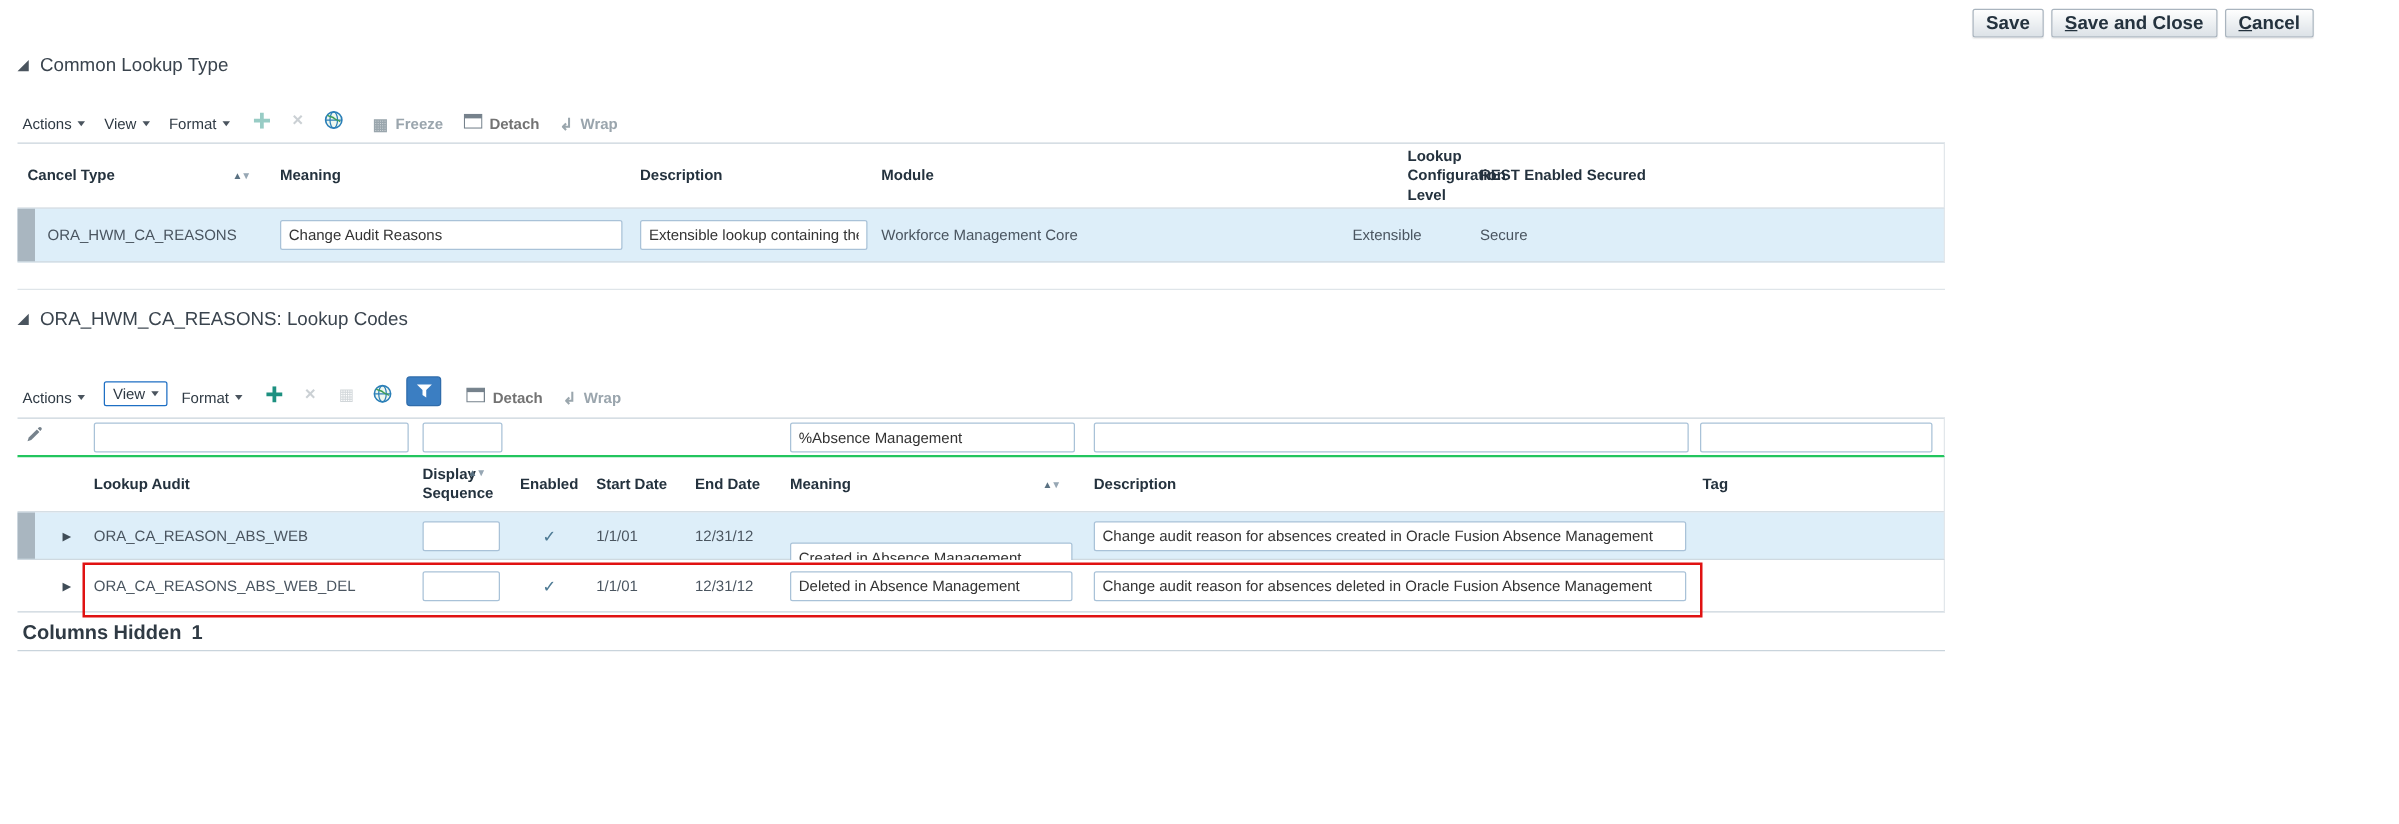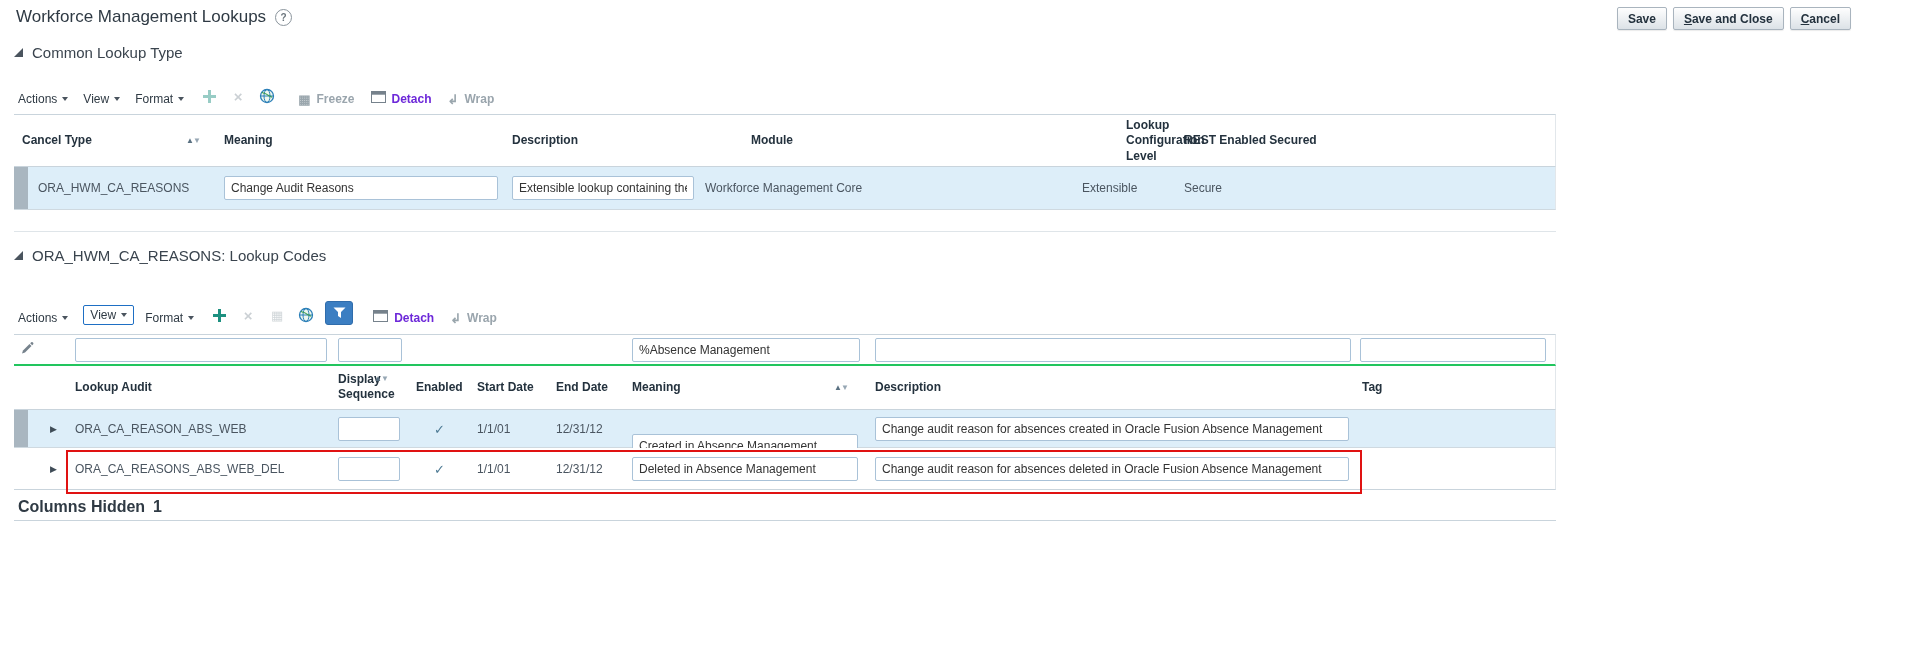--- a/index.html
+++ b/index.html
@@ -4,41 +4,41 @@
 <style>
   html,body { margin:0; padding:0; background:#fff; font-family:"Liberation Sans", sans-serif; }
   .page { position:relative; width:1919px; height:659px; background:#fff; overflow:hidden; }
   .abs { position:absolute; }
 
   
   .title { font-size:17px; color:#2f3a44; display:flex; align-items:center; gap:9px; white-space:nowrap; }
   .help { width:15px; height:15px; border:1px solid #8a949c; border-radius:50%; font-size:10px; color:#6b757d;
           display:flex; align-items:center; justify-content:center; font-weight:bold; cursor:pointer; }
   .btns { display:flex; gap:6px; }
-  .btn { font-family:inherit; font-size:12px; font-weight:bold; color:#24323e;
+  .btn { font-family:inherit; font-size:15px; font-weight:bold; color:#24323e;
          background:linear-gradient(#fefefe,#dce2e7); border:1px solid #a9b4be; border-radius:2px;
          height:23px; padding:0 10px; cursor:pointer; box-shadow:0 1px 1px rgba(0,0,0,.08); }
   .btn .lbl { display:block; }
   .btn.ak .lbl::first-letter { text-decoration:underline; }
 
   
   .sec-h { display:flex; align-items:center; gap:9px; font-size:15px; color:#3a444e; cursor:pointer; white-space:nowrap; }
   .disc { width:0; height:0; border-bottom:9px solid #4a545e; border-left:9px solid transparent; }
 
   
   .toolbar { display:flex; align-items:flex-end; height:24px; }
   .menu { display:flex; align-items:center; gap:5px; margin-right:15px; font-size:12px; color:#2f3a44; cursor:pointer; }
   .menu.hl { border:1px solid #1e6fc4; border-radius:2px; padding:2px 6px; margin-right:11px; background:#fff; }
   .caret { width:0; height:0; border-left:3.5px solid transparent; border-right:3.5px solid transparent; border-top:4px solid #4a545e; }
   .ibtn { width:20px; height:20px; display:flex; align-items:center; justify-content:center; margin-right:9px; cursor:pointer; }
   .ibtn.dis { cursor:default; opacity:.45; }
   .xicon { font-size:15px; font-weight:bold; color:#8d99a2; line-height:1; }
   .gicon { font-size:13px; color:#9aa6ad; line-height:1; }
   .tgroup { display:flex; align-items:center; gap:6px; margin-left:12px; margin-right:4px;
-            font-size:12px; font-weight:bold; color:#6d28d9; cursor:pointer; }
+            font-size:12px; font-weight:bold; color:#737373; cursor:pointer; }
   .tgroup.dis { color:#9aa5ad; cursor:default; }
   .filter-toggle { width:26px; height:22px; background:#3b7ec2; border:1px solid #2f6cab; border-radius:3px;
                    display:flex; align-items:center; justify-content:center; margin-right:8px; cursor:pointer; }
 
   
   .thead { position:absolute; box-sizing:border-box; background:#fff;
            border-bottom:1px solid #c9d4dc; border-right:1px solid #e2e7eb; }
   .thead.topline { border-top:1px solid #c9d4dc; }
   .th { position:absolute; top:50%; transform:translateY(-50%); font-size:12px; font-weight:bold;
         color:#24323e; line-height:1.3; }
@@ -64,24 +64,20 @@
   .hline { position:absolute; border-top:1px solid #dfe5e9; }
   .hline.strong { border-top:1px solid #c9d4dc; }
   .red-box { position:absolute; border:2px solid #e01212; z-index:6; pointer-events:none; }
   .footer-label { position:absolute; display:flex; gap:8px; font-size:16px; font-weight:bold; color:#2f3a44; }
 </style>
 </head>
 <body>
 
 <div class="page">
 
-  <div class="abs title" style="left:16px; top:7px;">
-    <span>Workforce Management Lookups</span>
-    <span class="help">?</span>
-  </div>
 
   <div class="abs btns" style="right:68px; top:7px;">
     <button class="btn">
         <span class="lbl">Save</span>
       </button>
     <button class="btn ak">
         <span class="lbl">Save and Close</span>
       </button>
     <button class="btn ak">
         <span class="lbl">Cancel</span>
@@ -143,21 +139,21 @@
   </div>
 
   <div class="thead topline" style="left:14px; top:114px; width:1542px; height:53px;">
     <span class="th" style="left:8px;">Cancel Type</span>
     <span class="sortpair" style="left:172px; top:22px;">
       <span class="s-asc">▲</span>
       <span class="s-desc">▼</span>
     </span>
     <span class="th" style="left:210px;">Meaning</span>
     <span class="th" style="left:498px;">Description</span>
-    <span class="th" style="left:691px;margin-left:46px;">Module</span>
+    <span class="th" style="left:691px;">Module</span>
     <span class="th" style="left:1112px; width:92px;">Lookup Configuration Level</span>
     <span class="th" style="left:1170px;">REST Enabled Secured</span>
   </div>
 
   <div class="trow sel" style="left:14px; top:167px; width:1542px; height:43px;">
     <span class="selbar"></span>
     <span class="cell" style="left:24px;">ORA_HWM_CA_REASONS</span>
     <input class="inp" style="left: 210px; width: 274px;" value="Change Audit Reasons">
     <input class="inp" style="left: 498px; width: 182px;" value="Extensible lookup containing the ch">
     <span class="cell" style="left:691px;">Workforce Management Core</span>

